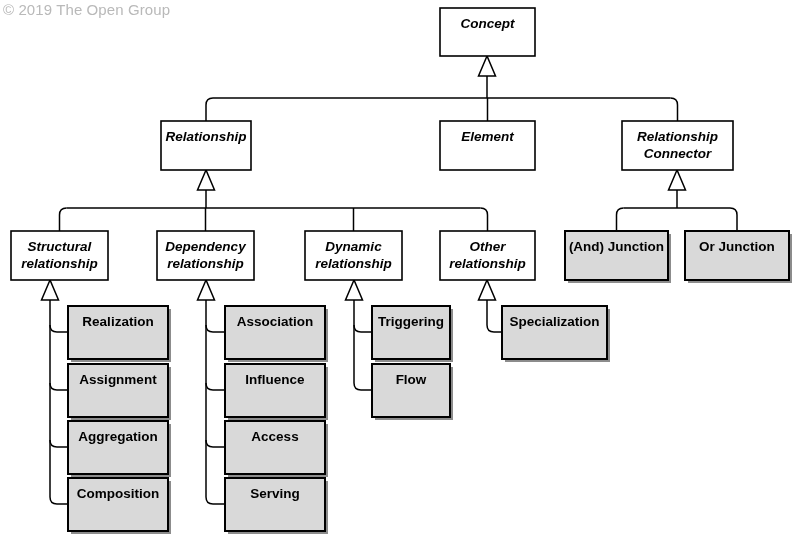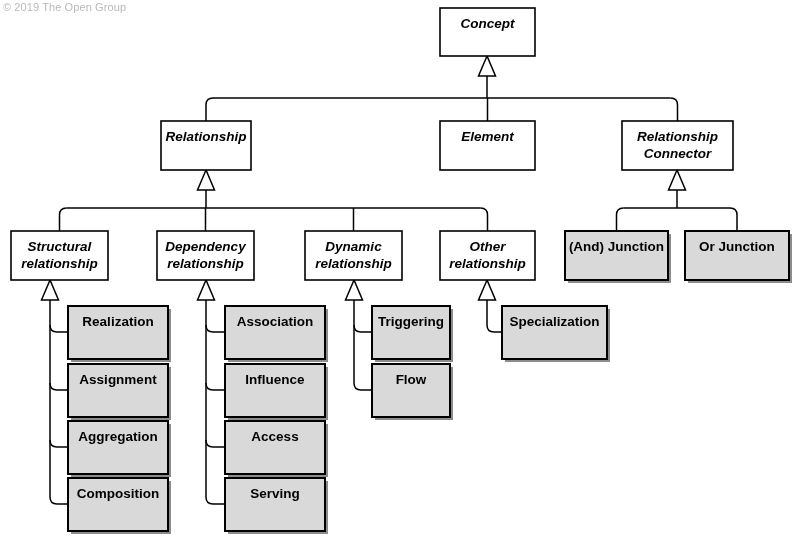--- a/index.html
+++ b/index.html
@@ -20,21 +20,21 @@
     left: 0;
     top: 0;
     width: 800px;
     height: 539px;
   }
   .copyright {
     position: absolute;
     left: 3px;
     top: 1px;
     font-family: "Liberation Sans", sans-serif;
-    font-size: 11px;
+    font-size: 15px;
     color: #b9b9b9;
     letter-spacing: 0.1px;
     white-space: nowrap;
     user-select: none;
   }
   svg {
     display: block;
   }
   .node-box {
     stroke: #000000;

